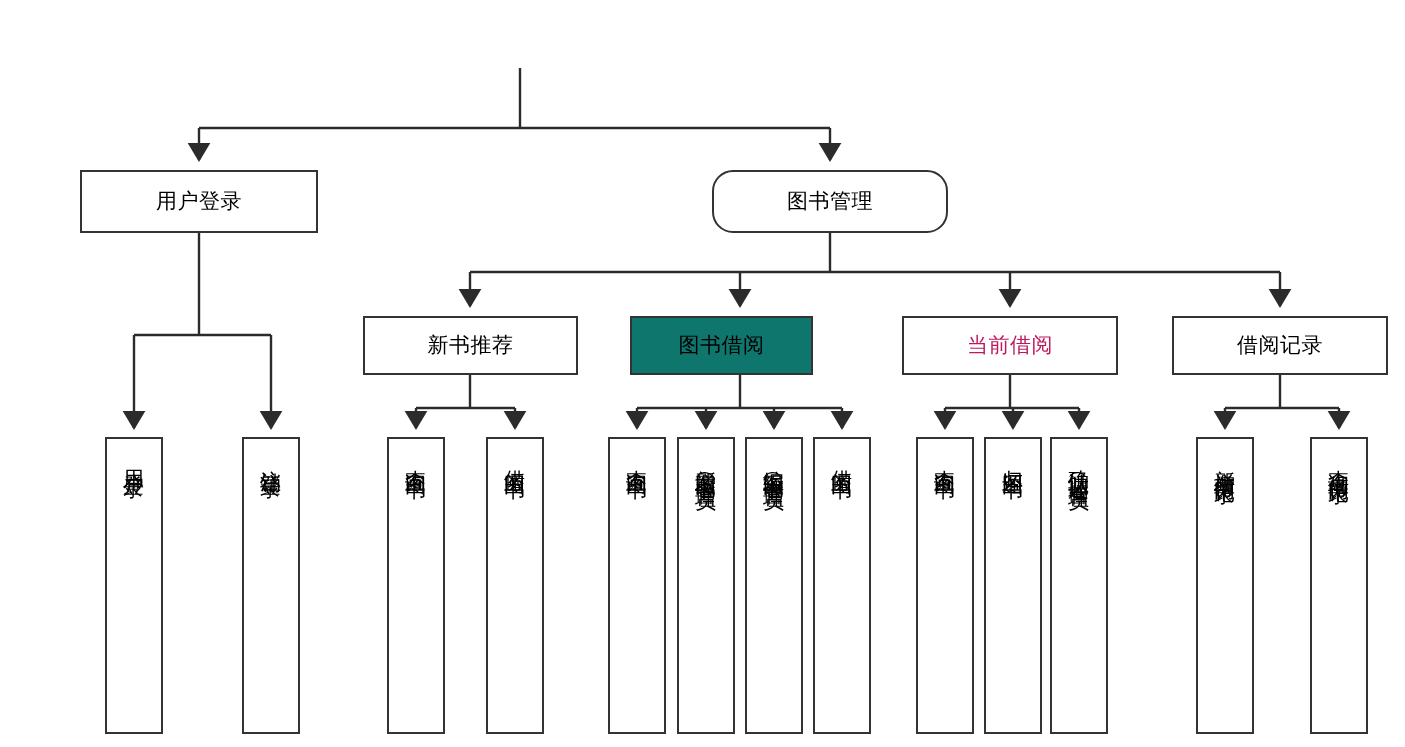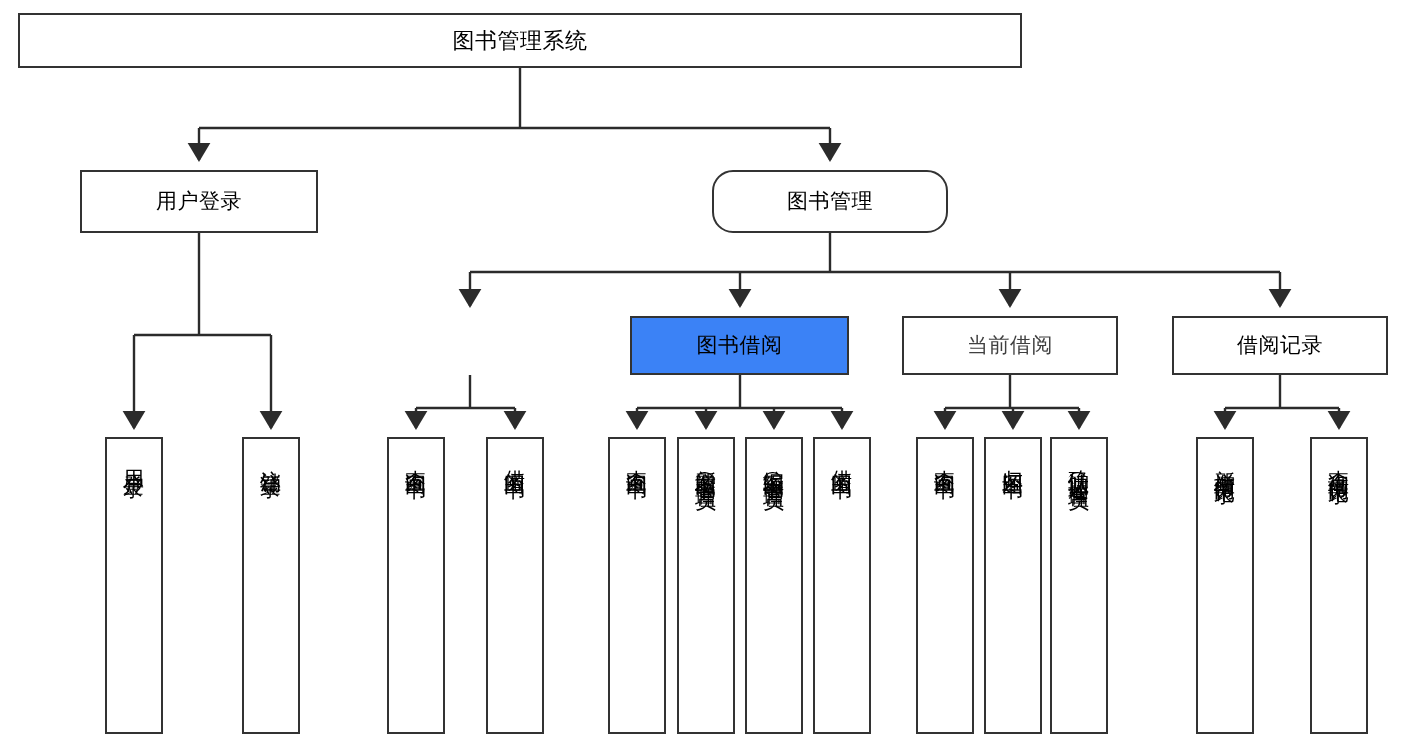--- a/index.html
+++ b/index.html
@@ -114,35 +114,35 @@
       <path d="M1013,408 L1013,428" marker-end="url(#arrow)"></path>
       <path d="M1079,408 L1079,428" marker-end="url(#arrow)"></path>
 
       <path d="M1280,375 L1280,408"></path>
       <path d="M1225,408 L1339,408"></path>
       <path d="M1225,408 L1225,428" marker-end="url(#arrow)"></path>
       <path d="M1339,408 L1339,428" marker-end="url(#arrow)"></path>
     </g>
   </svg>
 
-  <div class="node horiz root" style="left: 18px; top: 13px; width: 1004px; height: 55px; border-color: rgb(51, 51, 51); background: rgb(255, 255, 255); color: rgb(0, 0, 0);">
-    <span class="lbl">图书管理系统</span>
-  </div>
 
   <div class="node horiz" style="left: 80px; top: 170px; width: 238px; height: 63px; border-color: rgb(51, 51, 51); background: rgb(255, 255, 255); color: rgb(0, 0, 0);">
     <span class="lbl">用户登录</span>
   </div>
   <div class="node horiz" style="left: 712px; top: 170px; width: 236px; height: 63px; border-color: rgb(51, 51, 51); background: rgb(255, 255, 255); color: rgb(0, 0, 0); border-radius: 21px;">
     <span class="lbl">图书管理</span>
   </div>
 
-  <div class="node horiz" style="left: 630px; top: 316px; width: 219px; height: 59px; border-color: rgb(51, 51, 51); background: #3b82f6; color: rgb(0, 0, 0);">
+  <div class="node horiz" style="left: 363px; top: 316px; width: 215px; height: 59px; border-color: rgb(51, 51, 51); background: rgb(255, 255, 255); color: rgb(0, 0, 0);">
+    <span class="lbl">新书推荐</span>
+  </div>
+  <div class="node horiz" style="left: 630px; top: 316px; width: 183px; height: 59px; border-color: rgb(51, 51, 51); background: #0f766e; color: rgb(0, 0, 0);">
     <span class="lbl">图书借阅</span>
   </div>
-  <div class="node horiz" style="left: 902px; top: 316px; width: 216px; height: 59px; border-color: rgb(51, 51, 51); background: rgb(255, 255, 255); color: #404040;">
+  <div class="node horiz" style="left: 902px; top: 316px; width: 216px; height: 59px; border-color: rgb(51, 51, 51); background: rgb(255, 255, 255); color: #be185d;">
     <span class="lbl">当前借阅</span>
   </div>
   <div class="node horiz" style="left: 1172px; top: 316px; width: 216px; height: 59px; border-color: rgb(51, 51, 51); background: rgb(255, 255, 255); color: rgb(0, 0, 0); justify-content: center;">
     <span class="lbl">借阅记录</span>
   </div>
 
   <div class="node vert" style="left: 105px; top: 437px; width: 58px; height: 297px; border-color: rgb(51, 51, 51); background: rgb(255, 255, 255); color: rgb(0, 0, 0);">
     <span class="lbl">用户登录</span>
   </div>
   <div class="node vert" style="left: 242px; top: 437px; width: 58px; height: 297px; border-color: rgb(51, 51, 51); background: rgb(255, 255, 255); color: rgb(0, 0, 0);">

